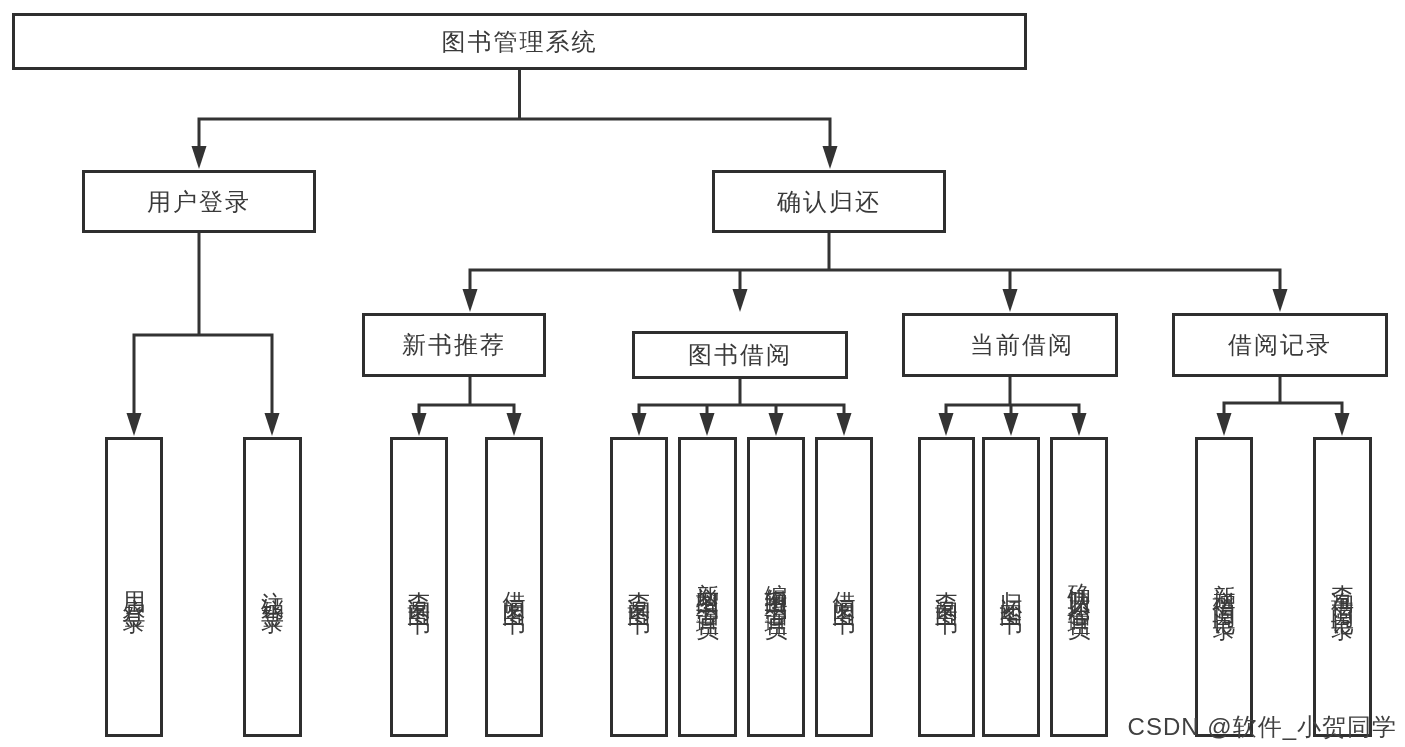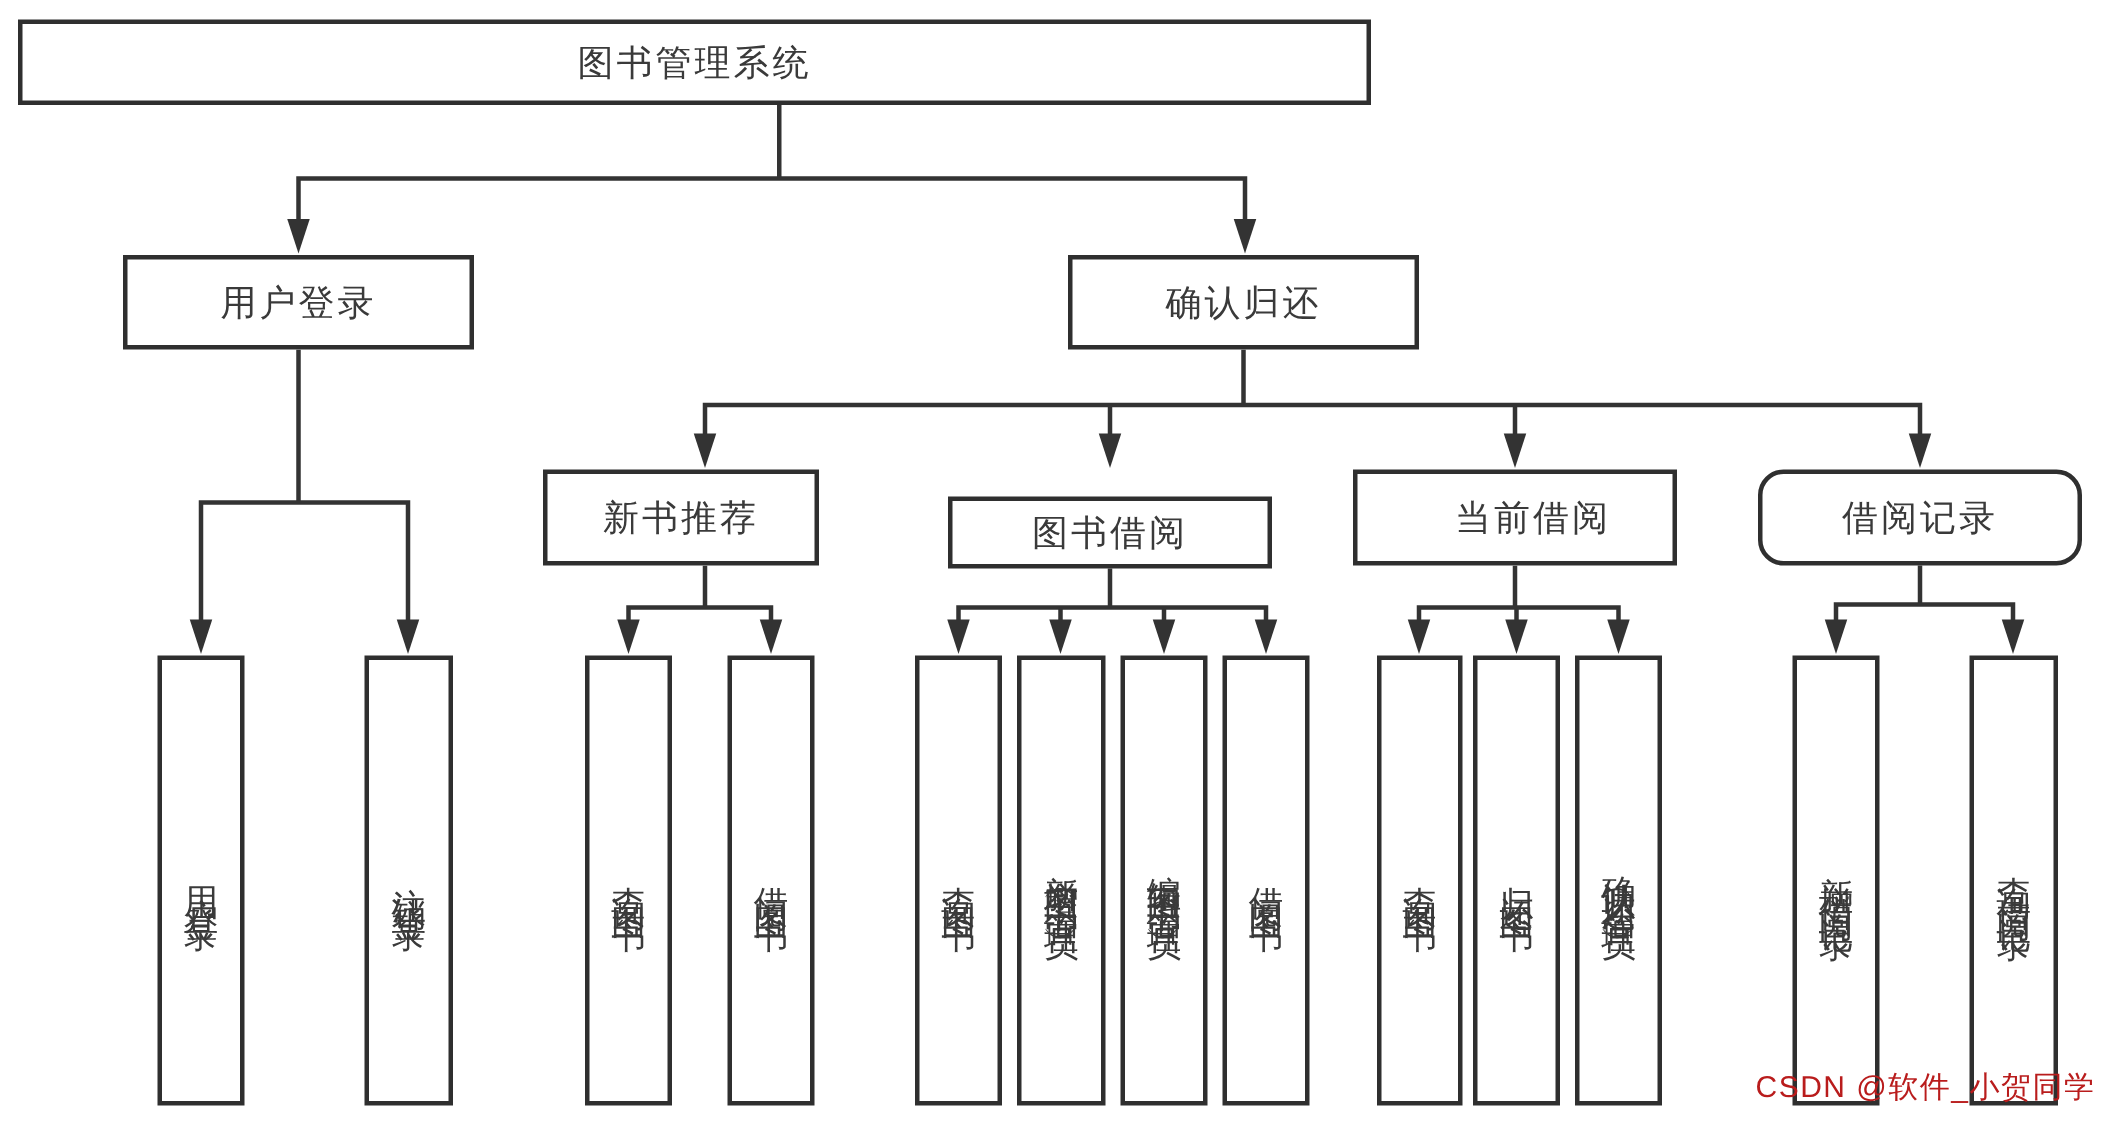--- a/index.html
+++ b/index.html
@@ -38,47 +38,47 @@
     align-items: center;
     justify-content: center;
     writing-mode: vertical-rl;
     text-orientation: mixed;
     font-size: 23px;
     letter-spacing: 7px;
     color: #3a3a3a;
     line-height: 1;
   }
   
-  .n-root  { left: 12px;   top: 13px;  width: 902px; height: 57px; }
+  .n-root  { left: 12px;   top: 13px;  width: 1015px; height: 57px; }
   .n-l2a   { left: 82px;   top: 170px; width: 234px;  height: 63px; }
   .n-l2b   { left: 712px;  top: 170px; width: 234px;  height: 63px; }
   .n-l3a   { left: 362px;  top: 313px; width: 184px;  height: 64px; }
   .n-l3b   { left: 632px;  top: 313px; width: 216px;  height: 48px; margin-top: 18px; }
   .n-l3c   { left: 902px;  top: 313px; width: 216px;  height: 64px; padding-left: 24px; }
-  .n-l3d   { left: 1172px; top: 313px; width: 216px;  height: 64px; border-radius: 17px; }
+  .n-l3d   { left: 1172px; top: 313px; width: 216px;  height: 64px; }
   .n-a1 { left: 105px;  top: 437px; width: 58px; height: 300px; }
   .n-a2 { left: 243px;  top: 437px; width: 59px; height: 300px; }
   .n-b1 { left: 390px;  top: 437px; width: 58px; height: 300px; }
   .n-b2 { left: 485px;  top: 437px; width: 58px; height: 300px; }
   .n-c1 { left: 610px;  top: 437px; width: 58px; height: 300px; }
   .n-c2 { left: 678px;  top: 437px; width: 59px; height: 300px; letter-spacing: 5px; }
   .n-c3 { left: 747px;  top: 437px; width: 58px; height: 300px; letter-spacing: 5px; }
   .n-c4 { left: 815px;  top: 437px; width: 58px; height: 300px; }
   .n-d1 { left: 918px;  top: 437px; width: 57px; height: 300px; }
   .n-d2 { left: 982px;  top: 437px; width: 58px; height: 300px; }
   .n-d3 { left: 1050px; top: 437px; width: 58px; height: 300px; letter-spacing: 5px; }
   .n-e1 { left: 1195px; top: 437px; width: 58px; height: 300px; }
   .n-e2 { left: 1313px; top: 437px; width: 59px; height: 300px; }
   .watermark {
     position: absolute;
     right: 8px;
     top: 711px;
-    font-size: 20px;
+    font-size: 24px;
     letter-spacing: 1px;
-    color: #b91c1c;
+    color: #404040;
     white-space: nowrap;
   }
 </style>
 </head>
 <body>
 
 <div class="canvas">
 
   <svg class="wires" viewBox="0 0 1405 747" xmlns="http://www.w3.org/2000/svg">
 

